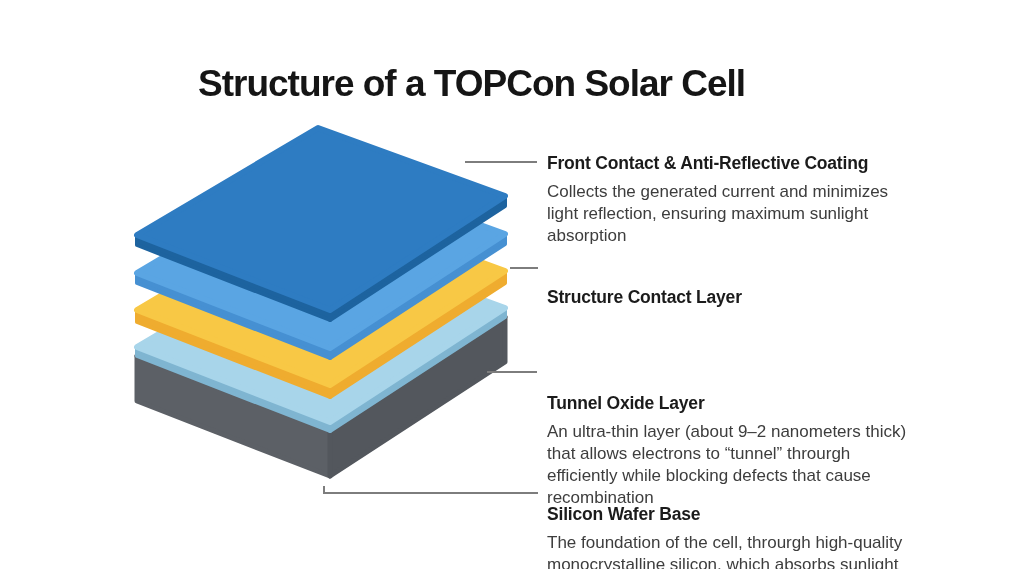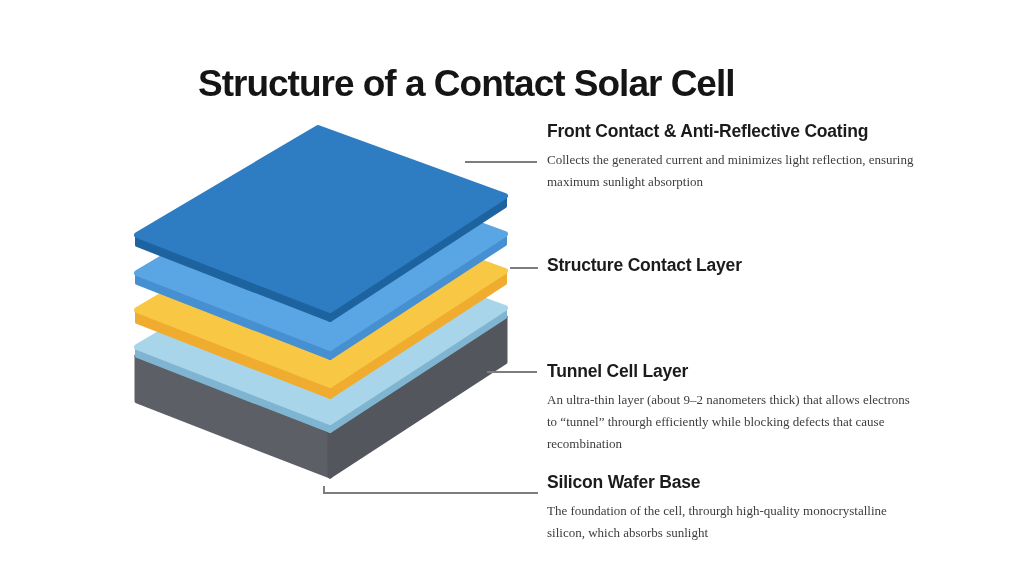--- a/index.html
+++ b/index.html
@@ -7,37 +7,37 @@
     width:1024px;height:569px;position:relative;overflow:hidden;
     background:#ffffff;
     font-family:"Liberation Sans","DejaVu Sans",sans-serif;
   }
   .page-title{
     position:absolute;left:198px;top:38px;
     font-size:37px;font-weight:700;color:#151515;letter-spacing:-1px;
     white-space:nowrap;
   }
   svg.diagram{position:absolute;left:0;top:0;width:1024px;height:569px;}
-  .ann{position:absolute;left:547px;width:372px;}
+  .ann{position:absolute;left:547px;width:372px;margin-top:32px;}
   .ann-title{
     font-size:17.5px;font-weight:700;color:#1b1b1b;line-height:24px;
     max-width:345px;letter-spacing:-0.2px;
   }
   .ann-body{
-    margin-top:6px;font-size:13px;color:#3d3d3d;line-height:22px;font-family:Liberation Serif, serif;
+    margin-top:6px;font-size:17px;color:#3d3d3d;line-height:22px;
   }
   .ann-1{top:119px;}
   .ann-2{top:253px;}
   .ann-3{top:359px;}
   .ann-4{top:470px;}
 </style>
 </head>
 <body>
 
-<h1 class="page-title">Structure of a Contact Solar Cell</h1>
+<h1 class="page-title">Structure of a TOPCon Solar Cell</h1>
 
 <svg class="diagram" viewBox="0 0 1024 569" aria-hidden="true">
 
   <g>
     <polygon points="318,249 505,317 330,431 137,356" stroke-width="5" stroke-linejoin="round" fill="#6E7278" stroke="#6E7278"></polygon>
     <polygon points="137,356 330,431 330,476 137,401" stroke-width="5" stroke-linejoin="round" fill="#5C6066" stroke="#5C6066"></polygon>
     <polygon points="330,431 505,317 505,362 330,476" stroke-width="5" stroke-linejoin="round" fill="#53575D" stroke="#53575D"></polygon>
   </g>
 
   <g>
@@ -75,20 +75,20 @@
 <div class="ann ann-1">
   <div class="ann-title">Front Contact &amp; Anti-Reflective Coating</div>
   <div class="ann-body">Collects the generated current and minimizes light reflection, ensuring maximum sunlight absorption</div>
 </div>
 
 <div class="ann ann-2">
   <div class="ann-title">Structure Contact Layer</div>
 </div>
 
 <div class="ann ann-3">
-  <div class="ann-title">Tunnel Cell Layer</div>
+  <div class="ann-title">Tunnel Oxide Layer</div>
   <div class="ann-body">An ultra-thin layer (about 9–2 nanometers thick) that allows electrons to “tunnel” throurgh efficiently while blocking defects that cause recombination</div>
 </div>
 
 <div class="ann ann-4">
   <div class="ann-title">Silicon Wafer Base</div>
   <div class="ann-body">The foundation of the cell, throurgh high-quality monocrystalline silicon, which absorbs sunlight</div>
 </div>
 
 </body></html>

